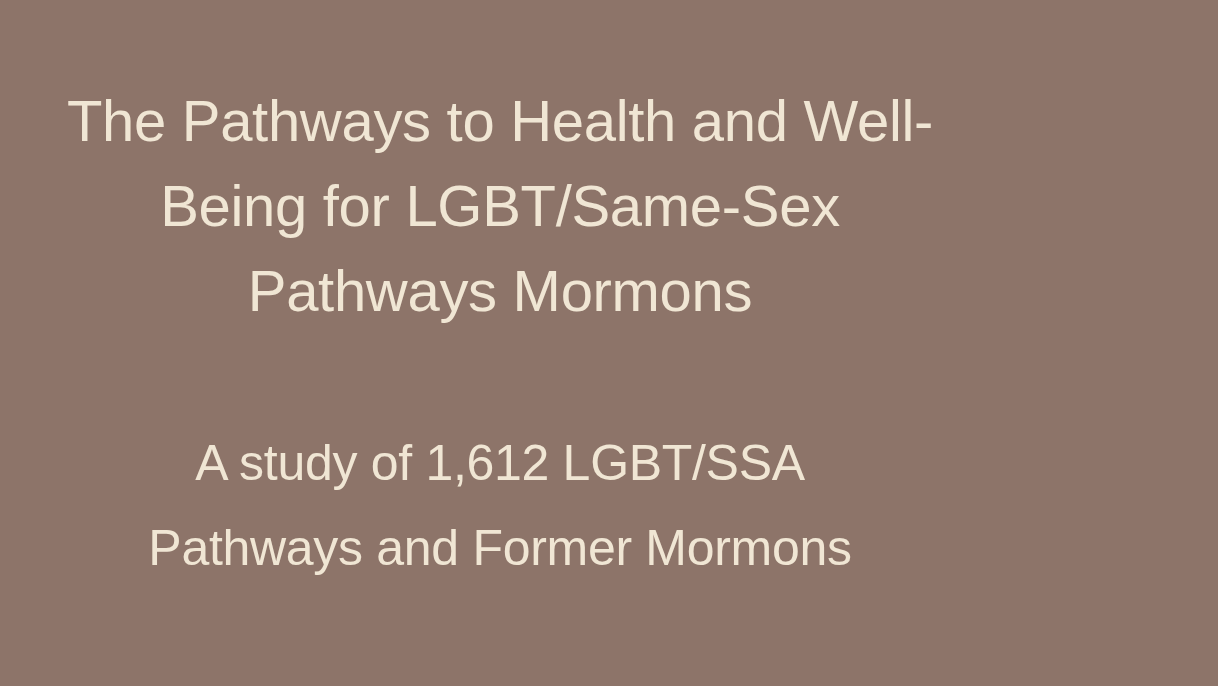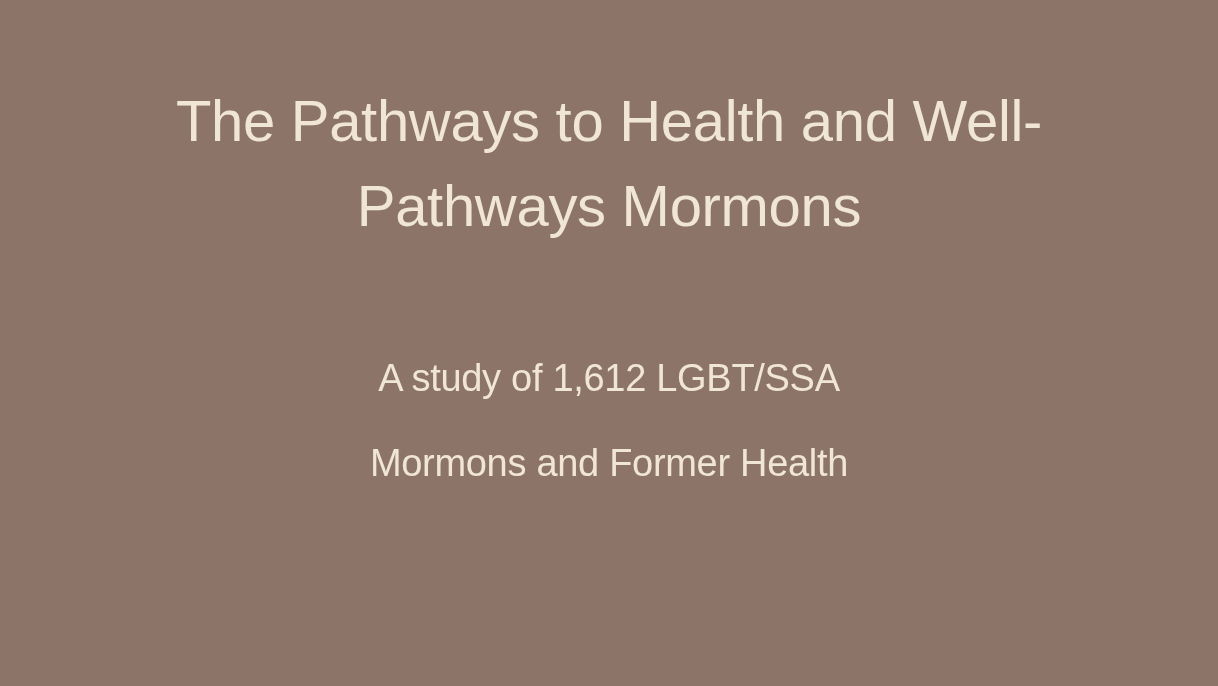--- a/index.html
+++ b/index.html
@@ -16,21 +16,20 @@
   }
 
   #slide {
     position: relative;
     width: 1218px;
     height: 686px;
     box-sizing: border-box;
     background-color: #8d7469;
     display: flex;
     flex-direction: column;
-    align-items: center;
     justify-content: flex-start;
     overflow: hidden;
   }
 
   .text-block {
     width: 1000px;
     text-align: center;
     color: #f0e6d4;
     font-family: "Liberation Sans", sans-serif;
     font-weight: 400;
@@ -43,40 +42,41 @@
     line-height: 85px;
     letter-spacing: -0.3px;
   }
 
   #spacer-gap {
     height: 88px;
     width: 100%;
   }
 
   #subtitle-block {
-    font-size: 38px;
+    font-size: 50px;
     line-height: 85px;
     letter-spacing: -0.3px;
   }
 
   .line {
     display: block;
     white-space: nowrap;
   }
 </style>
 </head>
 <body>
 
 <div id="slide">
 
   <div id="title-block" class="text-block">
     <span class="line">The Pathways to Health and Well-</span>
+    <span class="line">Being for LGBT/Same-Sex</span>
     <span class="line">Pathways Mormons</span>
   </div>
 
   <div id="spacer-gap"></div>
 
   <div id="subtitle-block" class="text-block">
     <span class="line">A study of 1,612 LGBT/SSA</span>
-    <span class="line">Mormons and Former Health</span>
+    <span class="line">Pathways and Former Mormons</span>
   </div>
 
 </div>
 
 </body></html>

